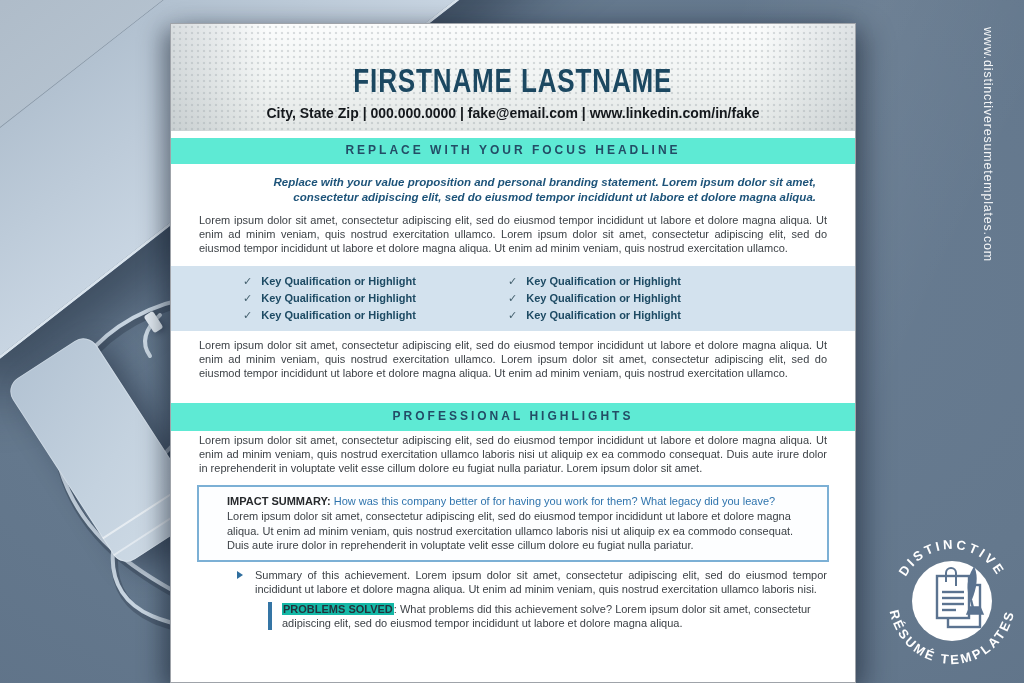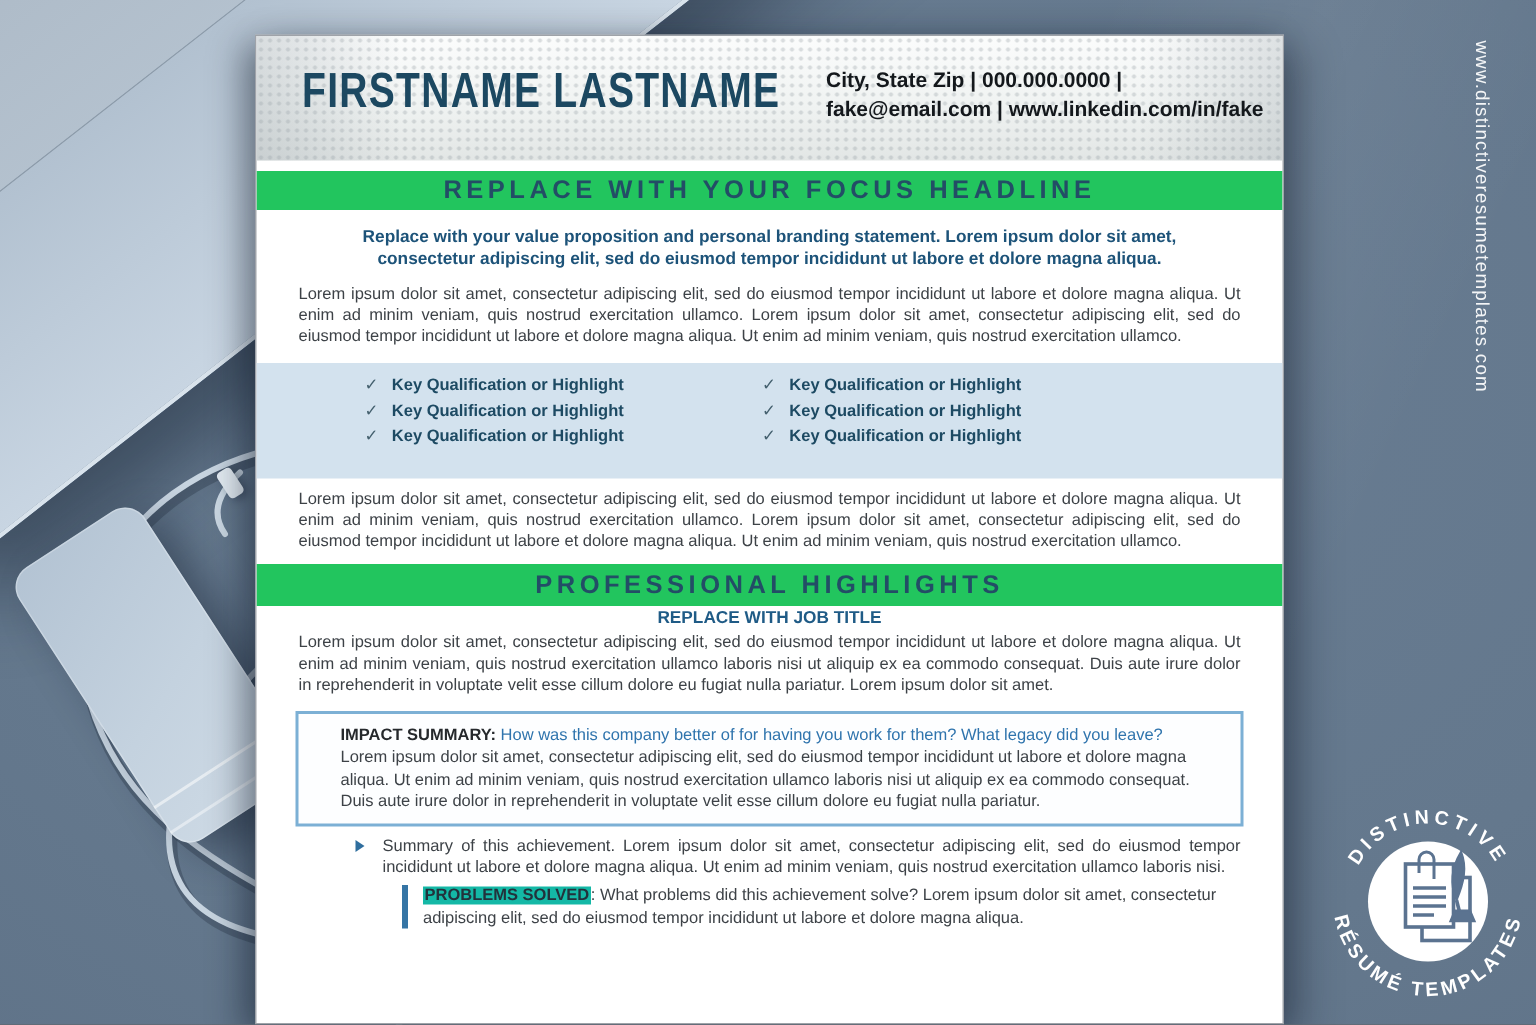--- a/index.html
+++ b/index.html
@@ -31,38 +31,38 @@
   .phone-band{position:absolute;left:0;right:0;bottom:14px;height:22px;
          border-top:2px solid rgba(255,255,255,.55);border-bottom:2px solid rgba(255,255,255,.45);}
   .jack{position:absolute;left:148px;top:312px;width:11px;height:20px;border-radius:3px;
         transform:rotate(-33deg);background:#e2eaf1;box-shadow:2px 3px 6px rgba(14,24,40,.35);}
 
   
   .page{position:absolute;left:170px;top:23px;width:686px;height:660px;background:#ffffff;
         border:1px solid rgba(42,52,64,.45);
         box-shadow:-8px 6px 22px rgba(12,22,36,.42), 10px 8px 26px rgba(12,22,36,.38);
         overflow:hidden;color:#3d4247;font-size:11px;line-height:1.3;}
-  .hdr{height:83px;position:relative;
+  .hdr{height:107px;position:relative;
        background-image:
          linear-gradient(to right, rgba(160,170,176,.38) 0%, rgba(160,170,176,0) 14%, rgba(160,170,176,0) 86%, rgba(160,170,176,.32) 100%),
          radial-gradient(rgba(140,150,156,.30) 1.2px, transparent 1.6px),
          linear-gradient(to bottom,#fbfcfc 0%,#f0f3f2 55%,#e2e6e5 100%);
        background-size:auto,6px 6px,auto;
-       display:flex;flex-direction:row;align-items:center;justify-content:flex-end;
+       display:flex;flex-direction:column;align-items:center;justify-content:flex-end;
        padding-bottom:9px;}
   .name{color:#1c4861;font-weight:bold;font-size:31px;letter-spacing:1px;
         transform:scale(.84,1.06);white-space:nowrap;}
   .contact{color:#14181c;font-weight:bold;font-size:14px;margin-top:3px;}
-  .bar{height:26px;margin-top:7px;background:#22c55e;display:flex;align-items:center;justify-content:center;
-       color:#234d66;font-weight:bold;font-size:17px;letter-spacing:3px;}
-  .bar.ph{height:28px;margin-top:7px;}
-  .valprop{margin:11px 40px 0;max-width:606px;text-align:center;
-           color:#1d5379;font-weight:bold;font-size:11.5px;}
+  .bar{height:26px;margin-top:7px;background:#5eead4;display:flex;align-items:center;justify-content:center;
+       color:#234d66;font-weight:bold;font-size:12px;letter-spacing:3px;}
+  .bar.ph{height:28px;margin-top:22px;}
+  .valprop{margin:11px 40px 0;max-width:606px;text-align:right;
+           color:#1d5379;font-weight:bold;font-style:italic;font-size:11.5px;}
   .para{margin:8px 28px 0;text-align:justify;}
-  .qualband{margin-top:10px;background:#d3e2ee;padding:8px 0 20px 72px;
+  .qualband{margin-top:10px;background:#d3e2ee;padding:8px 0 8px 72px;
             display:grid;grid-template-columns:265px 265px;row-gap:3px;}
   .qual{display:flex;align-items:baseline;color:#1d4a63;font-weight:bold;}
   .chk{color:#44606e;margin-right:9px;font-weight:normal;}
   .chk::before{content:"\2713";}
   .comp-row{display:flex;align-items:baseline;margin:18px 28px 0;}
   .comp{color:#1d4a63;font-weight:bold;font-size:11.5px;white-space:nowrap;}
   .leader{flex:1;border-bottom:2px dotted #6b8aa0;height:9px;margin:0 2px;}
   .dates{color:#1d4a63;font-weight:bold;font-size:11.5px;white-space:nowrap;}
   .jobtitle{text-align:center;color:#1f5b86;font-weight:bold;font-size:11.5px;margin-top:1px;}
   .impact{margin:10px 26px 0;border:2px solid #7cb0d5;background:#fdfeff;padding:7px 28px;line-height:1.33;}
@@ -141,21 +141,20 @@
           <span>Key Qualification or Highlight</span>
         </div>
         <div class="qual">
           <span class="chk"></span>
           <span>Key Qualification or Highlight</span>
         </div>
       </div>
     <p class="para" style="margin-top:7px">Lorem ipsum dolor sit amet, consectetur adipiscing elit, sed do eiusmod tempor incididunt ut labore et dolore magna aliqua. Ut enim ad minim veniam, quis nostrud exercitation ullamco. Lorem ipsum dolor sit amet, consectetur adipiscing elit, sed do eiusmod tempor incididunt ut labore et dolore magna aliqua. Ut enim ad minim veniam, quis nostrud exercitation ullamco.</p>
     <div class="bar ph">PROFESSIONAL HIGHLIGHTS</div>
 
-    <div class="jobtitle">REPLACE WITH JOB TITLE</div>
     <p class="para" style="margin-top:2px">Lorem ipsum dolor sit amet, consectetur adipiscing elit, sed do eiusmod tempor incididunt ut labore et dolore magna aliqua. Ut enim ad minim veniam, quis nostrud exercitation ullamco laboris nisi ut aliquip ex ea commodo consequat. Duis aute irure dolor in reprehenderit in voluptate velit esse cillum dolore eu fugiat nulla pariatur. Lorem ipsum dolor sit amet.</p>
 
     <div class="impact">
       <span class="lbl">IMPACT SUMMARY:</span><span class="q"> How was this company better of for having you work for them? What legacy did you leave? </span><span>Lorem ipsum dolor sit amet, consectetur adipiscing elit, sed do eiusmod tempor incididunt ut labore et dolore magna aliqua. Ut enim ad minim veniam, quis nostrud exercitation ullamco laboris nisi ut aliquip ex ea commodo consequat. Duis aute irure dolor in reprehenderit in voluptate velit esse cillum dolore eu fugiat nulla pariatur.</span>
     </div>
 
     <div class="bullet-item">
       <span class="tri"></span>
       <span style="text-align:justify">Summary of this achievement. Lorem ipsum dolor sit amet, consectetur adipiscing elit, sed do eiusmod tempor incididunt ut labore et dolore magna aliqua. Ut enim ad minim veniam, quis nostrud exercitation ullamco laboris nisi.</span>
     </div>

